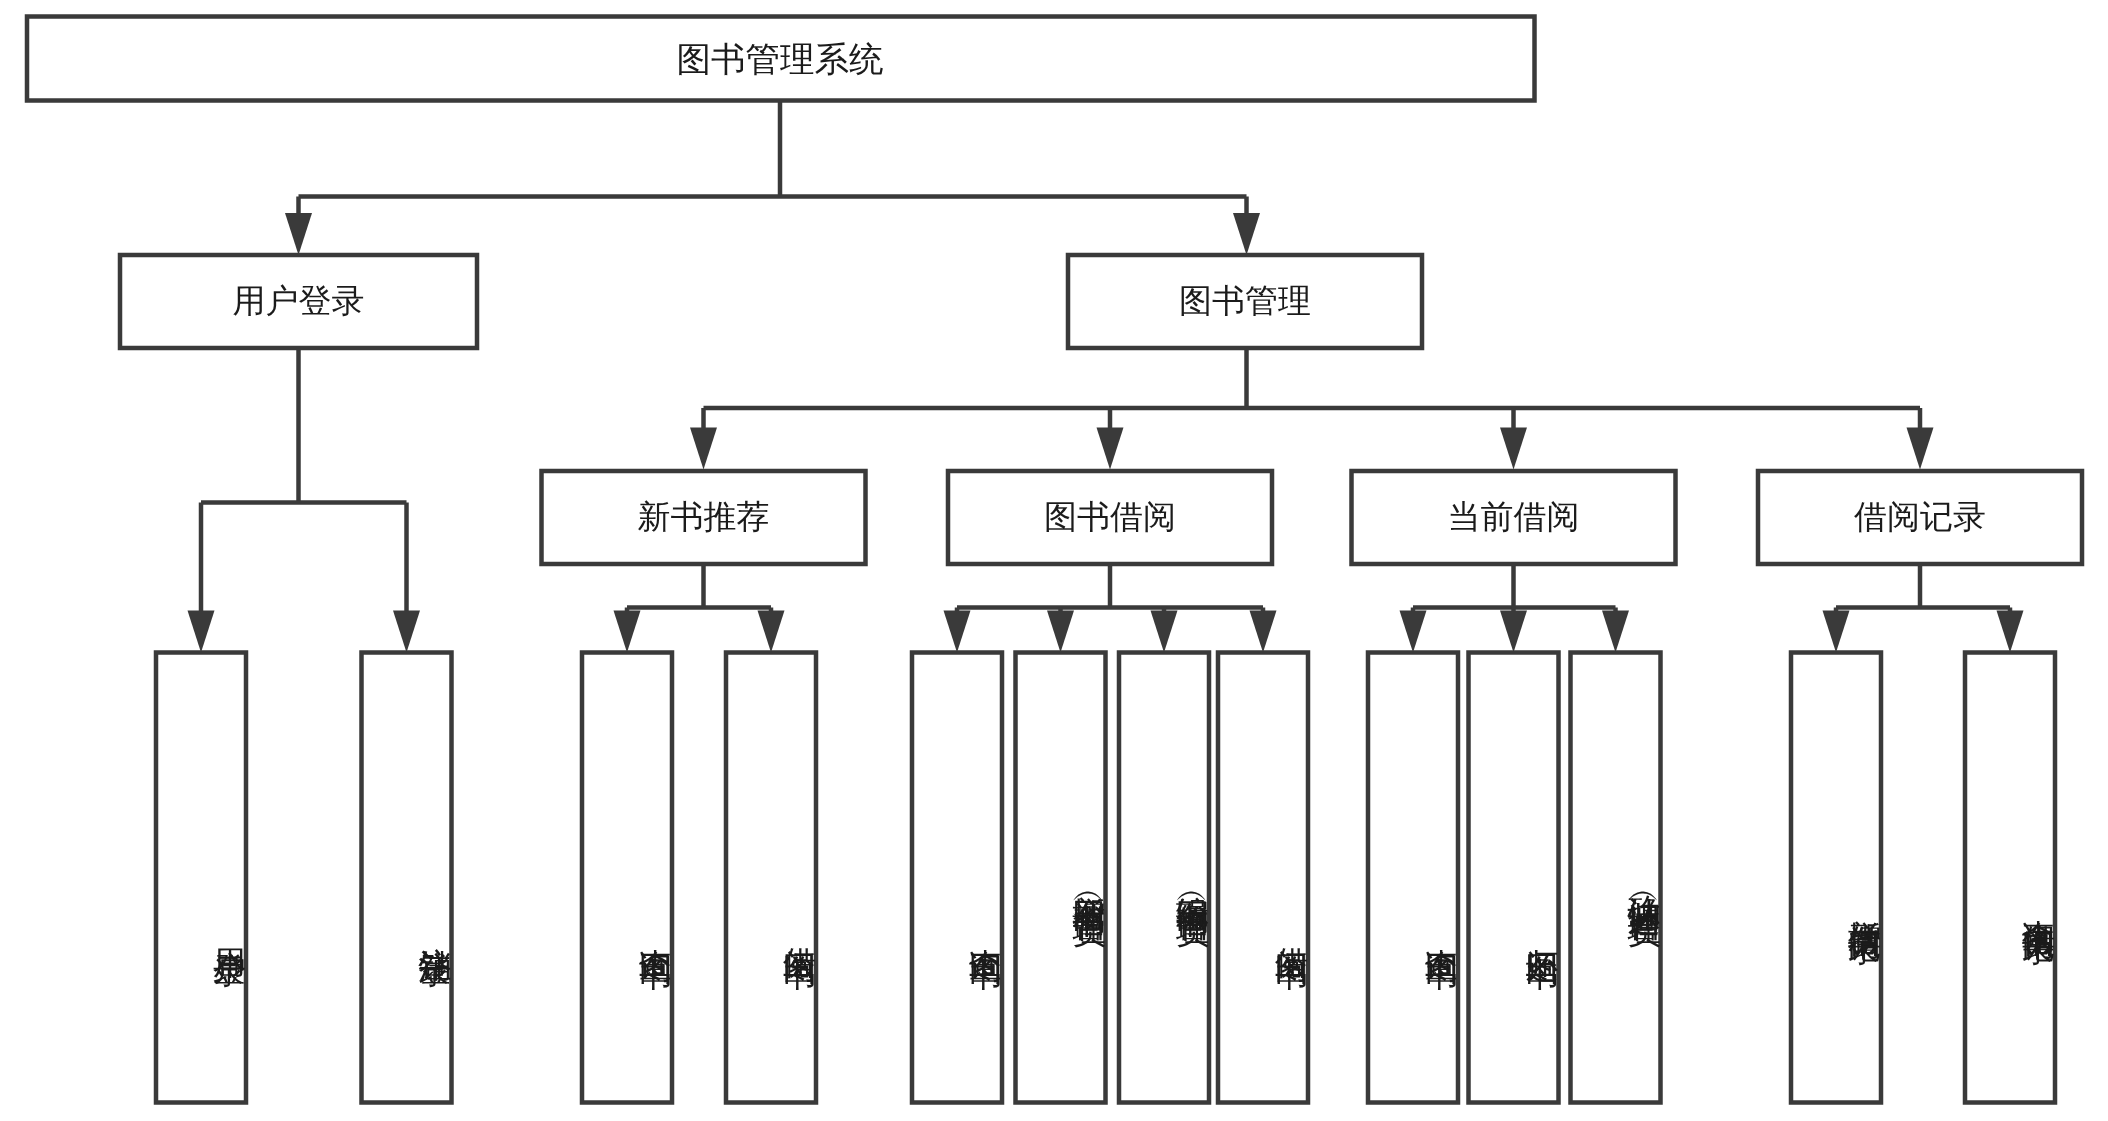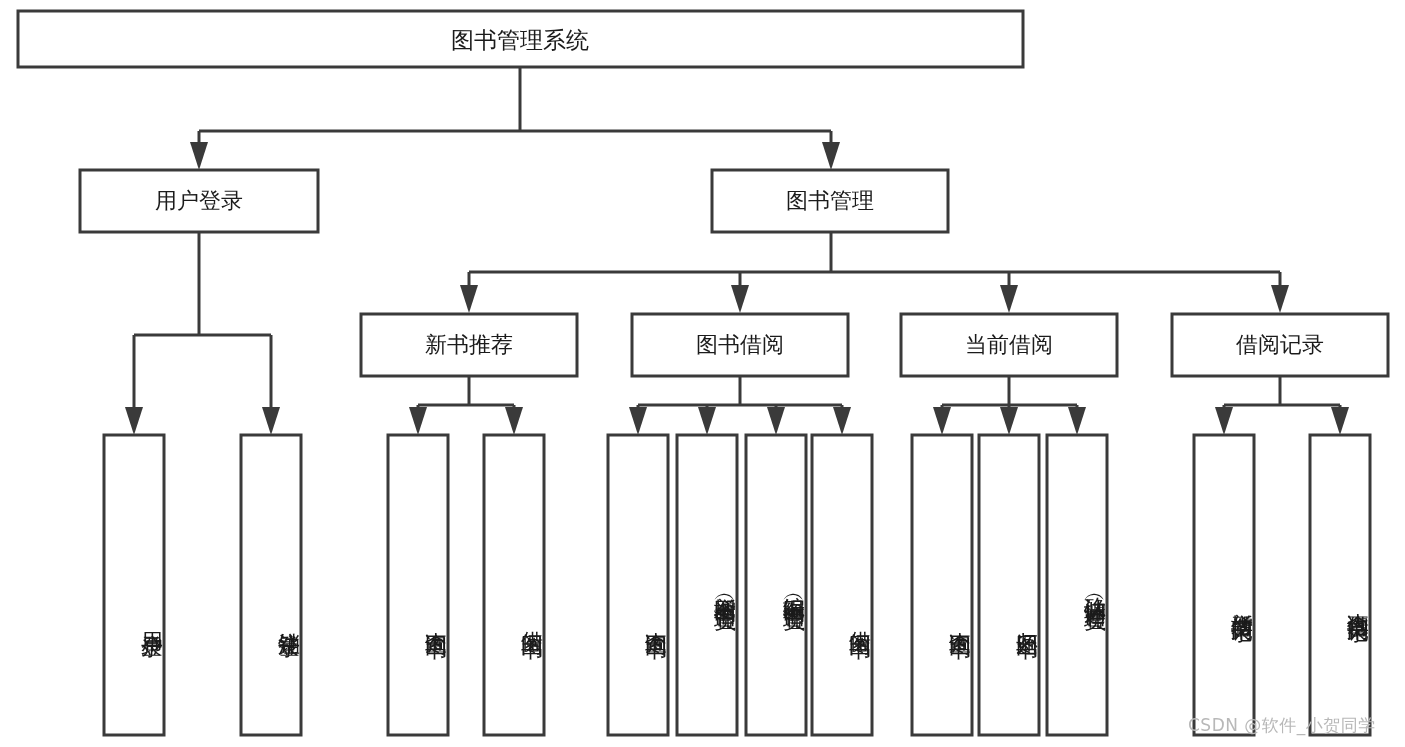--- a/index.html
+++ b/index.html
@@ -210,15 +210,14 @@
   <div class="leaf-label-wrap" style="left:746px; top:443px; width:60px; height:290px;">编辑图书（管理员）</div>
   <div class="leaf-label-wrap" style="left:812px; top:505px; width:60px; height:225px;">借阅图书</div>
 
   <div class="leaf-label-wrap" style="left:912px; top:505px; width:60px; height:225px;">查询图书</div>
   <div class="leaf-label-wrap" style="left:979px; top:505px; width:60px; height:225px;">归还图书</div>
   <div class="leaf-label-wrap" style="left:1047px; top:443px; width:60px; height:290px;">确认归还（管理员）</div>
 
   <div class="leaf-label-wrap" style="left:1194px; top:472px; width:60px; height:258px;">新增借阅记录</div>
   <div class="leaf-label-wrap" style="left:1310px; top:472px; width:60px; height:258px;">查询借阅记录</div>
 
-  <div class="watermark">CSDN @软件_小贺同学</div>
 
 </div>
 
 </body></html>

